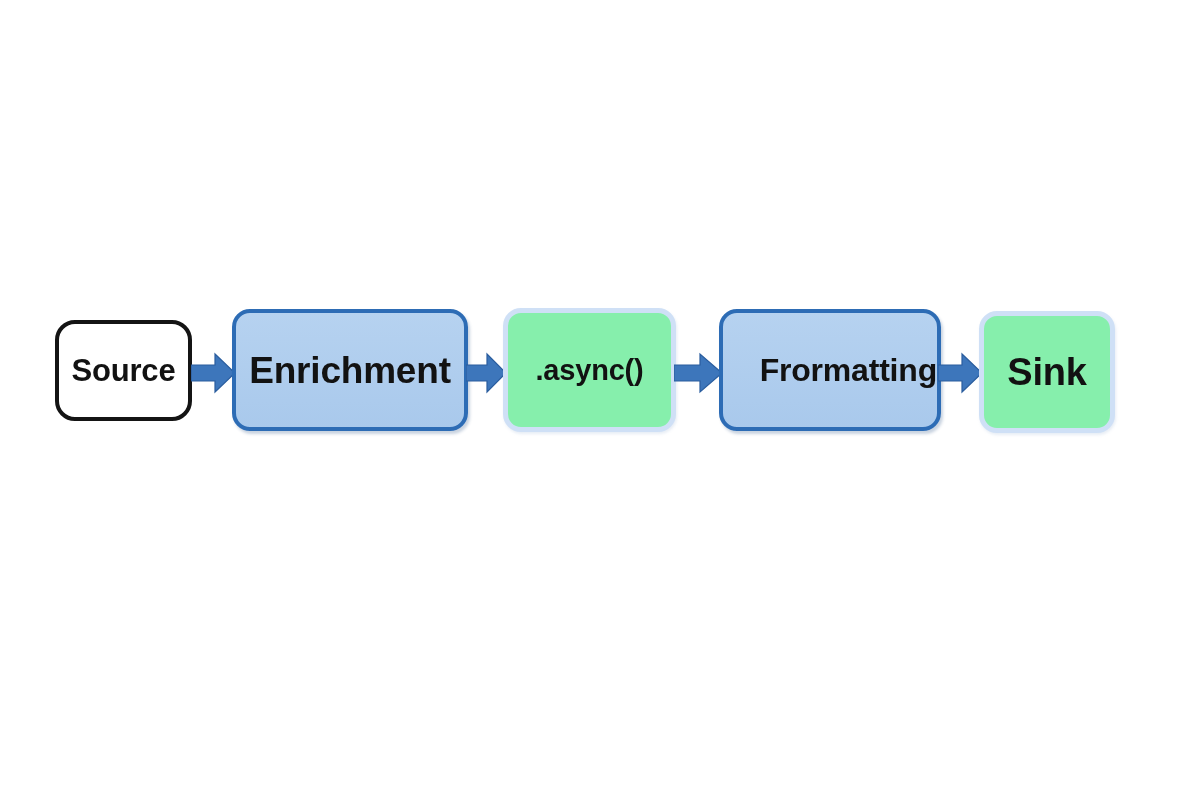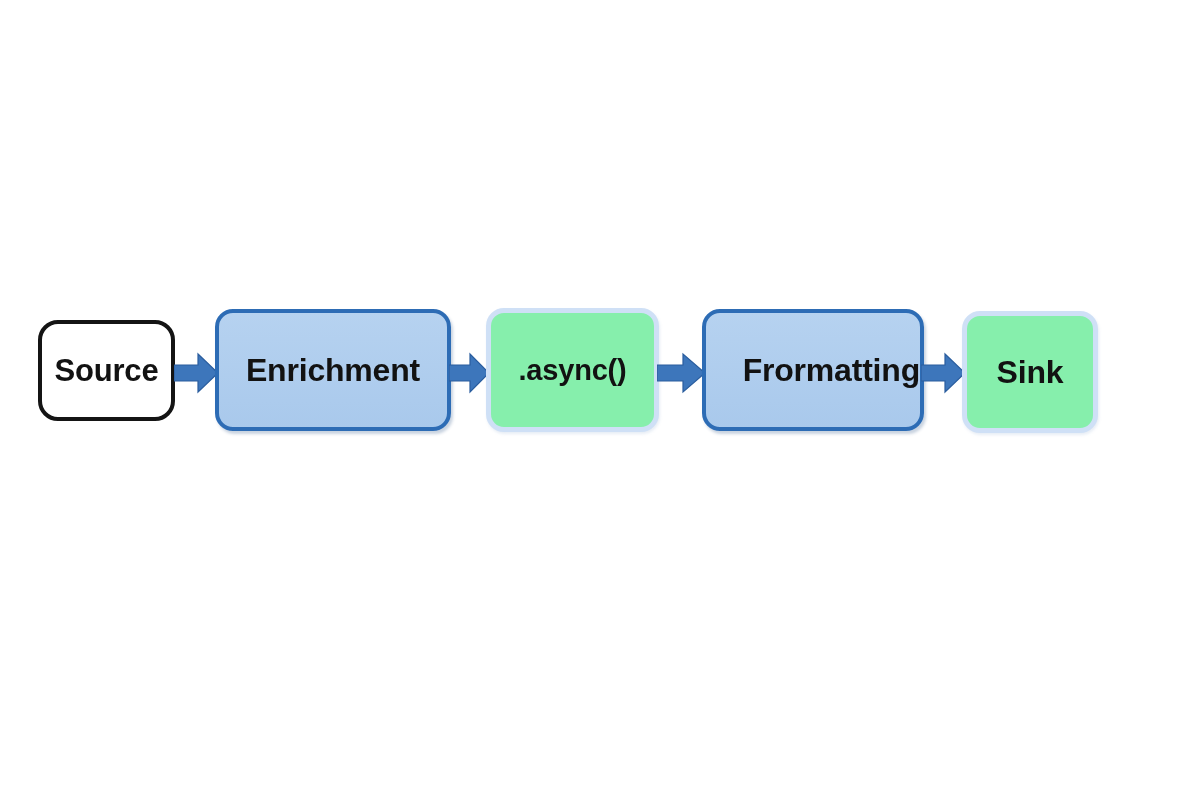--- a/index.html
+++ b/index.html
@@ -11,21 +11,21 @@
   body {
     width: 1200px;
     height: 800px;
     position: relative;
     overflow: hidden;
     font-family: "Liberation Sans", sans-serif;
   }
 
   #diagram-canvas {
     position: absolute;
-    left: 0;
+    left: 17px;
     top: 0;
     width: 1156px;
     height: 800px;
   }
 
   
   .node {
     position: absolute;
     box-sizing: border-box;
     display: flex;
@@ -70,21 +70,21 @@
     background: #86efac;
     border: 5px solid #cfe0f6;
     box-shadow: 1px 2px 3px rgba(120, 155, 200, 0.18);
   }
 
   .node--enrichment {
     left: 215px;
     top: 309px;
     width: 236px;
     height: 122px;
-    font-size: 32px;
+    font-size: 37px;
   }
 
   .node--async {
     left: 486px;
     top: 308px;
     width: 173px;
     height: 124px;
     font-size: 29px;
   }
 
@@ -95,21 +95,21 @@
     height: 122px;
     font-size: 32px;
     justify-content: flex-end;
   }
 
   .node--sink {
     left: 962px;
     top: 311px;
     width: 136px;
     height: 122px;
-    font-size: 32px;
+    font-size: 38px;
   }
 
   
   .arrow {
     position: absolute;
     top: 352px;
     height: 42px;
   }
   .arrow svg {
     display: block;

